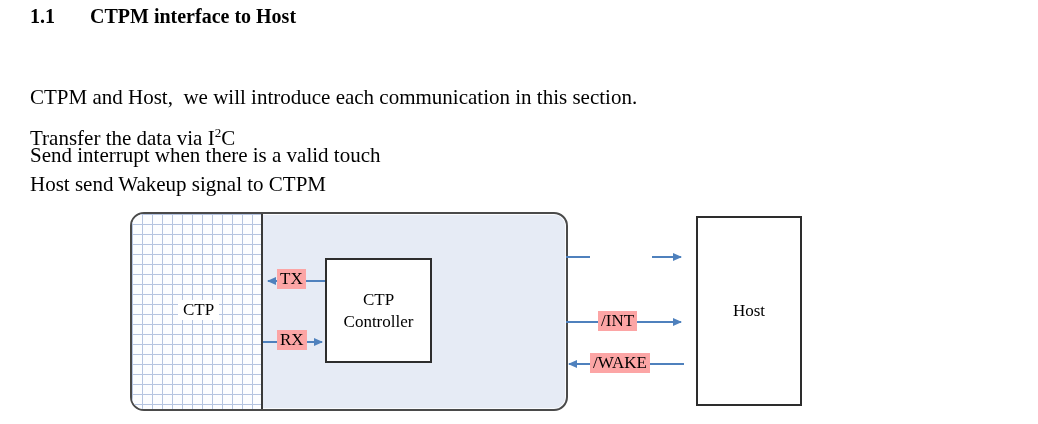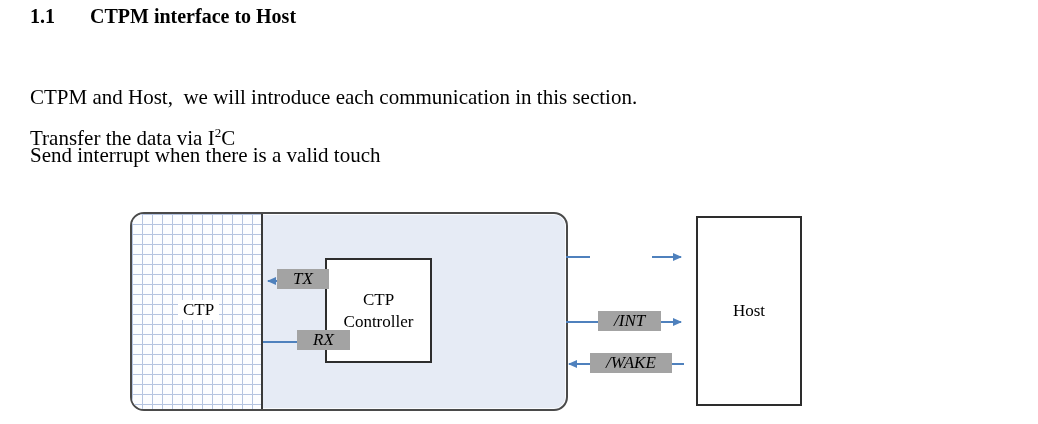--- a/index.html
+++ b/index.html
@@ -84,48 +84,49 @@
   .box.controller { left: 325px; top: 258px; width: 103px; height: 101px; }
   .box.mcu        { left: 453px; top: 257px; width: 102px; height: 101px; }
   .box.host       { left: 684px; top: 216px; width: 102px; height: 186px; margin-left: 12px; }
   svg.wires { position: absolute; left: 0; top: 0; z-index: 2; pointer-events: none; }
   .wire-label {
     position: absolute;
     z-index: 3;
     line-height: 20px;
     white-space: nowrap;
   }
-  .wire-label.onwire { background: #a3a3a3; padding: 0 16px; font-style: italic; }
+  .wire-label.onwire { background: #fca5a5; padding: 0 3px; }
   .serial-label {
     position: absolute;
     left: 576px; top: 237px;
     width: 94px;
     text-align: center;
     line-height: 19px;
     z-index: 3;
   }
   .tx  { left: 277px; top: 269px; }
-  .rx  { left: 277px; top: 330px; margin-left: 20px; }
+  .rx  { left: 277px; top: 330px; }
   .int { left: 598px; top: 311px; }
   .wake{ left: 590px; top: 353px; }
 </style>
 </head>
 <body>
 
 <div class="page">
 
   <h1 class="heading">
     <span class="num">1.1</span>
     <span>CTPM interface to Host</span>
   </h1>
 
   <div class="para p2">CTPM and Host,&nbsp; we will introduce each communication in this section.</div>
 
   <div class="para p3"><span>Transfer the data via I</span><sup class="sup2">2</sup><span>C</span></div>
   <div class="para p4">Send interrupt when there is a valid touch</div>
+  <div class="para p5">Host send Wakeup signal to CTPM</div>
 
   <div class="diagram">
 
     <div class="panel">
       <div class="grid"></div>
       <div class="ctp-label">CTP</div>
     </div>
 
     <div class="box controller">
       <div>CTP</div>

